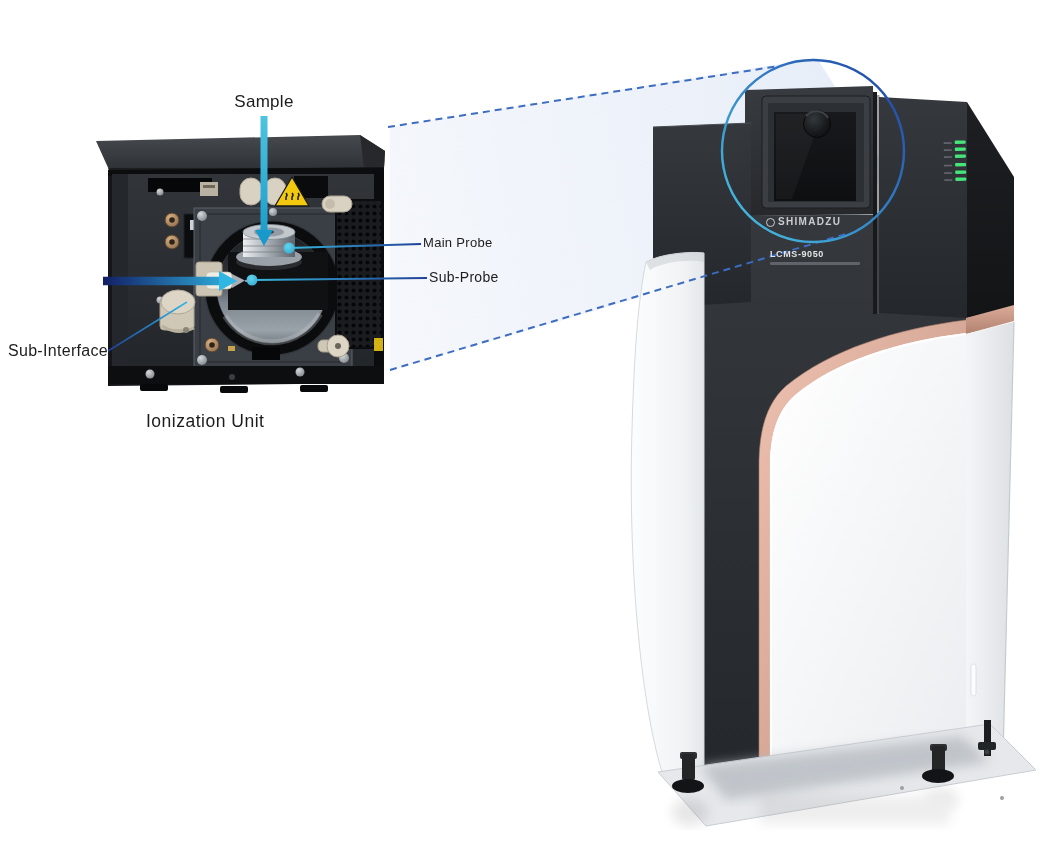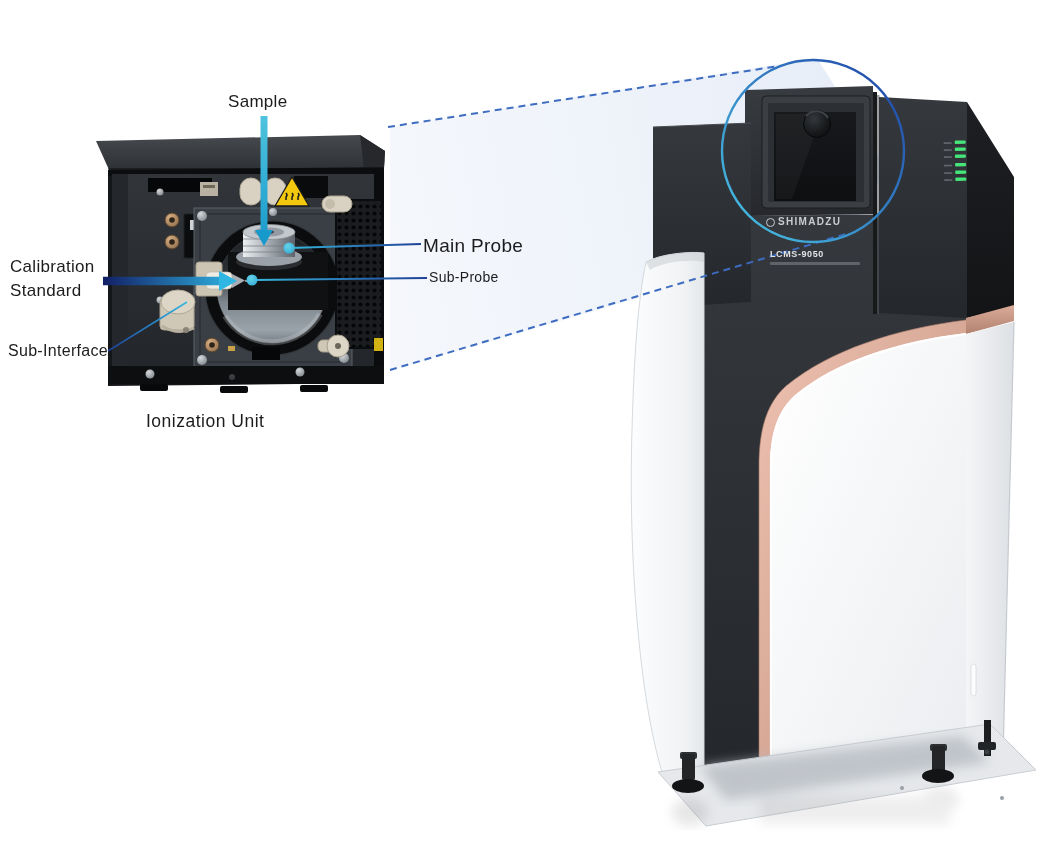--- a/index.html
+++ b/index.html
@@ -1,23 +1,23 @@
 <!DOCTYPE html>
 <html><head>
 <meta charset="utf-8">
 <style>
   html,body{margin:0;padding:0;background:#fff;}
   #stage{position:relative;width:1040px;height:854px;overflow:hidden;background:#fff;
          font-family:"Liberation Sans",sans-serif;}
   #scene{position:absolute;left:0;top:0;}
   .label{position:absolute;color:#1c1c1e;letter-spacing:.3px;white-space:pre-line;}
-  #lbl-sample{left:228px;top:92px;width:72px;font-size:17px;}
+  #lbl-sample{left:228px;top:92px;width:72px;text-align:center;font-size:17px;}
   #lbl-calibration{left:10px;top:255px;width:112px;font-size:17px;line-height:24px;}
   #lbl-subinterface{left:8px;top:342px;font-size:16px;}
-  #lbl-mainprobe{left:423px;top:235px;font-size:19px;}
+  #lbl-mainprobe{left:423px;top:235px;font-size:13px;}
   #lbl-subprobe{left:429px;top:269px;font-size:14px;}
   #lbl-caption{left:146px;top:411px;width:240px;font-size:17.5px;letter-spacing:.5px;}
   #brand{left:766px;top:216px;font-size:10px;font-weight:bold;color:#c9ccd0;letter-spacing:1.3px;display:flex;align-items:flex-end;gap:3px;}
   #brand .mark{display:inline-block;width:7px;height:7px;border:1.5px solid #c9ccd0;border-radius:50%;}
   #model{left:770px;top:249px;font-size:9px;font-weight:bold;color:#e2e4e7;letter-spacing:.6px;}
   #model-sub{position:absolute;left:770px;top:262px;width:90px;height:2.5px;background:#85898f;opacity:.55;border-radius:1px;}
 </style>
 </head>
 <body>
 
@@ -348,21 +348,20 @@
   </g>
   <g>
     <line x1="252" y1="280" x2="427" y2="278" stroke="url(#cyNv2)" stroke-width="1.8"></line>
     <circle cx="252" cy="280" r="5.5" fill="url(#dotG)"></circle>
   </g>
   <line x1="108" y1="351" x2="187" y2="302" stroke="url(#nvCy)" stroke-width="1.5"></line>
 </g>
 </svg>
 
 <div class="label" id="lbl-sample">Sample</div>
-<div class="label" id="lbl-calibration">Calibration Standard</div>
 <div class="label" id="lbl-subinterface">Sub-Interface</div>
 <div class="label" id="lbl-mainprobe">Main Probe</div>
 <div class="label" id="lbl-subprobe">Sub-Probe</div>
 <div class="label" id="lbl-caption">Ionization Unit</div>
 
 <div class="label" id="brand">
   <span class="mark"></span>
   <span>SHIMADZU</span>
 </div>
 <div class="label" id="model">LCMS-9050</div>

